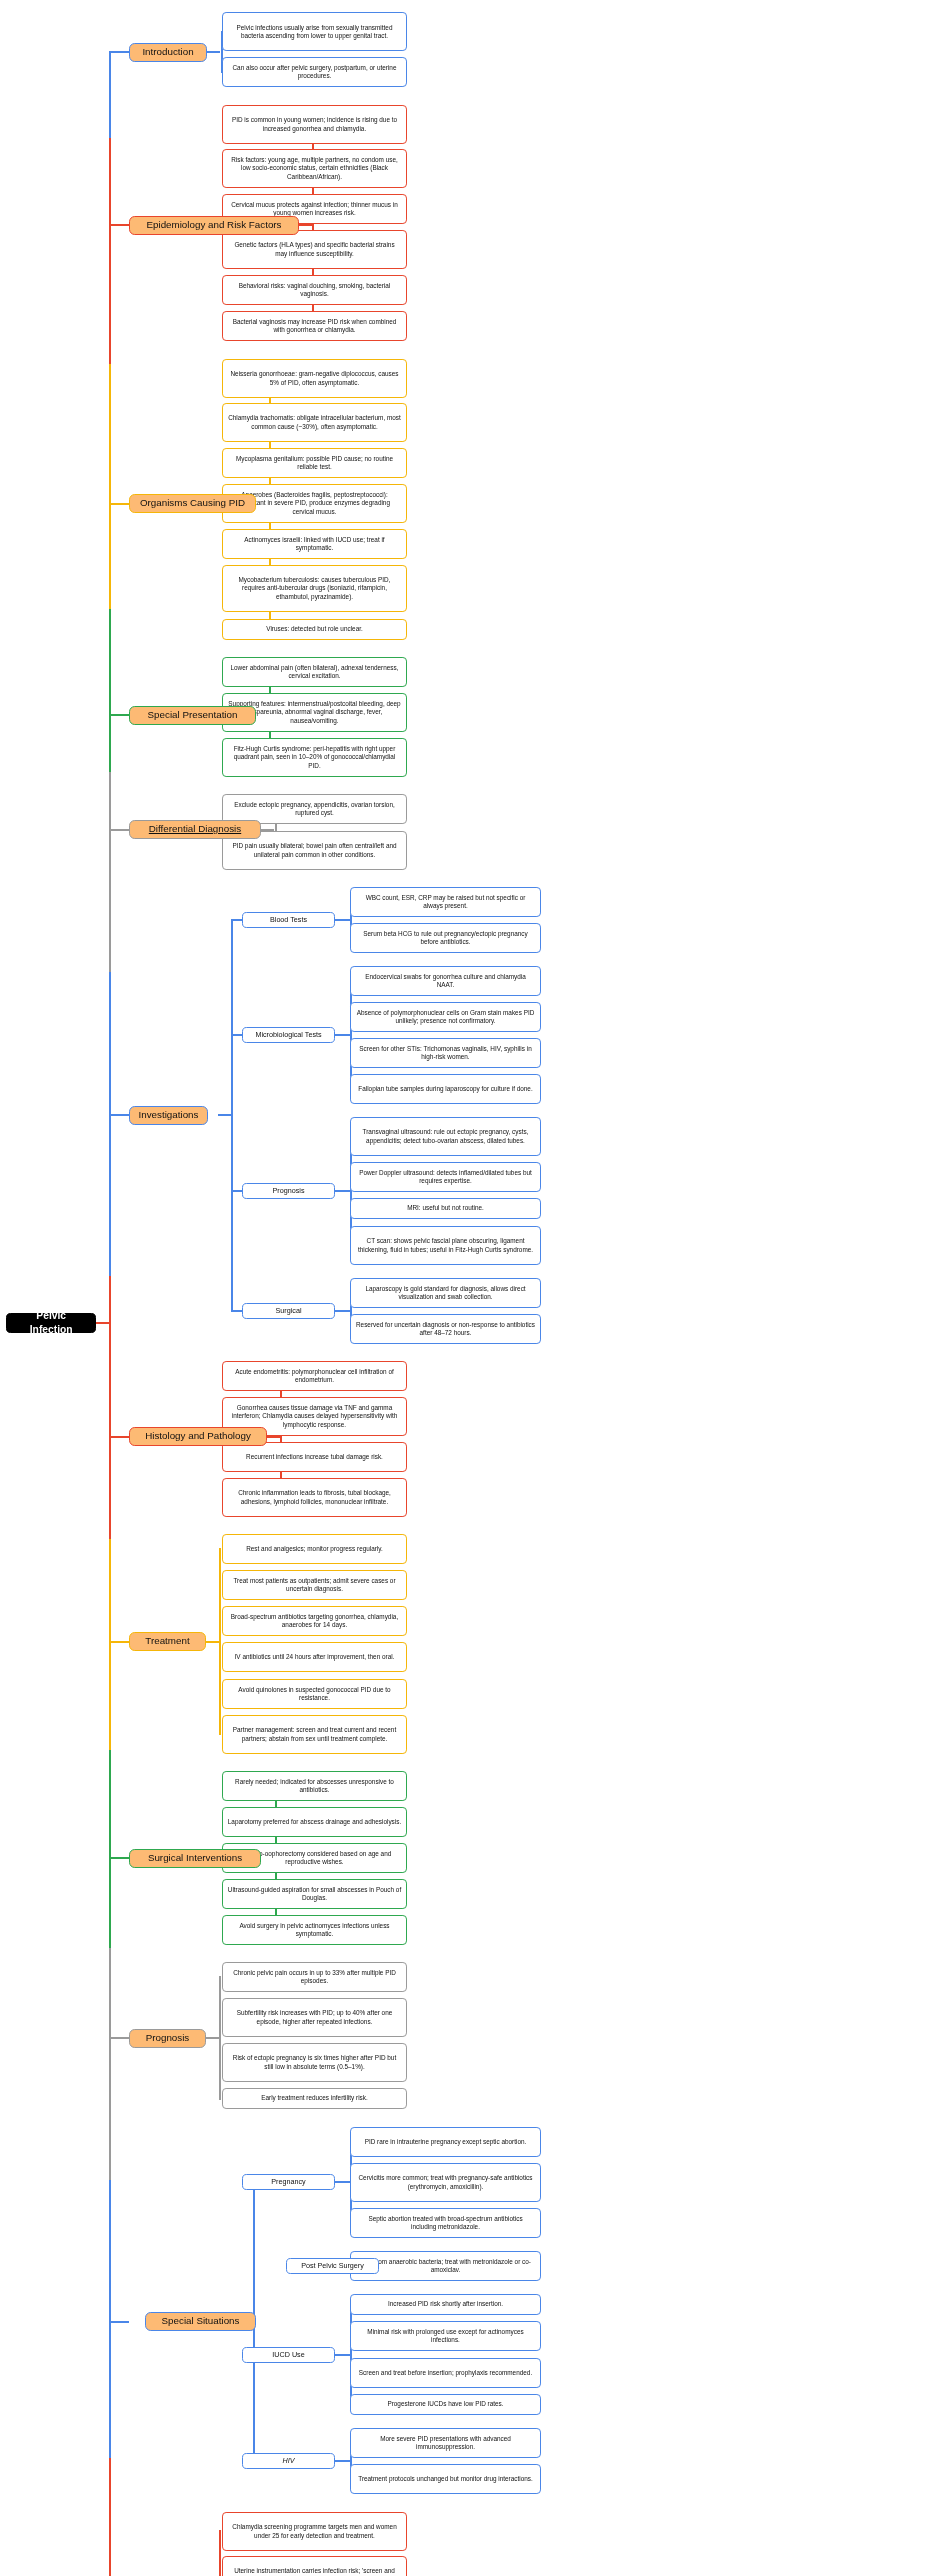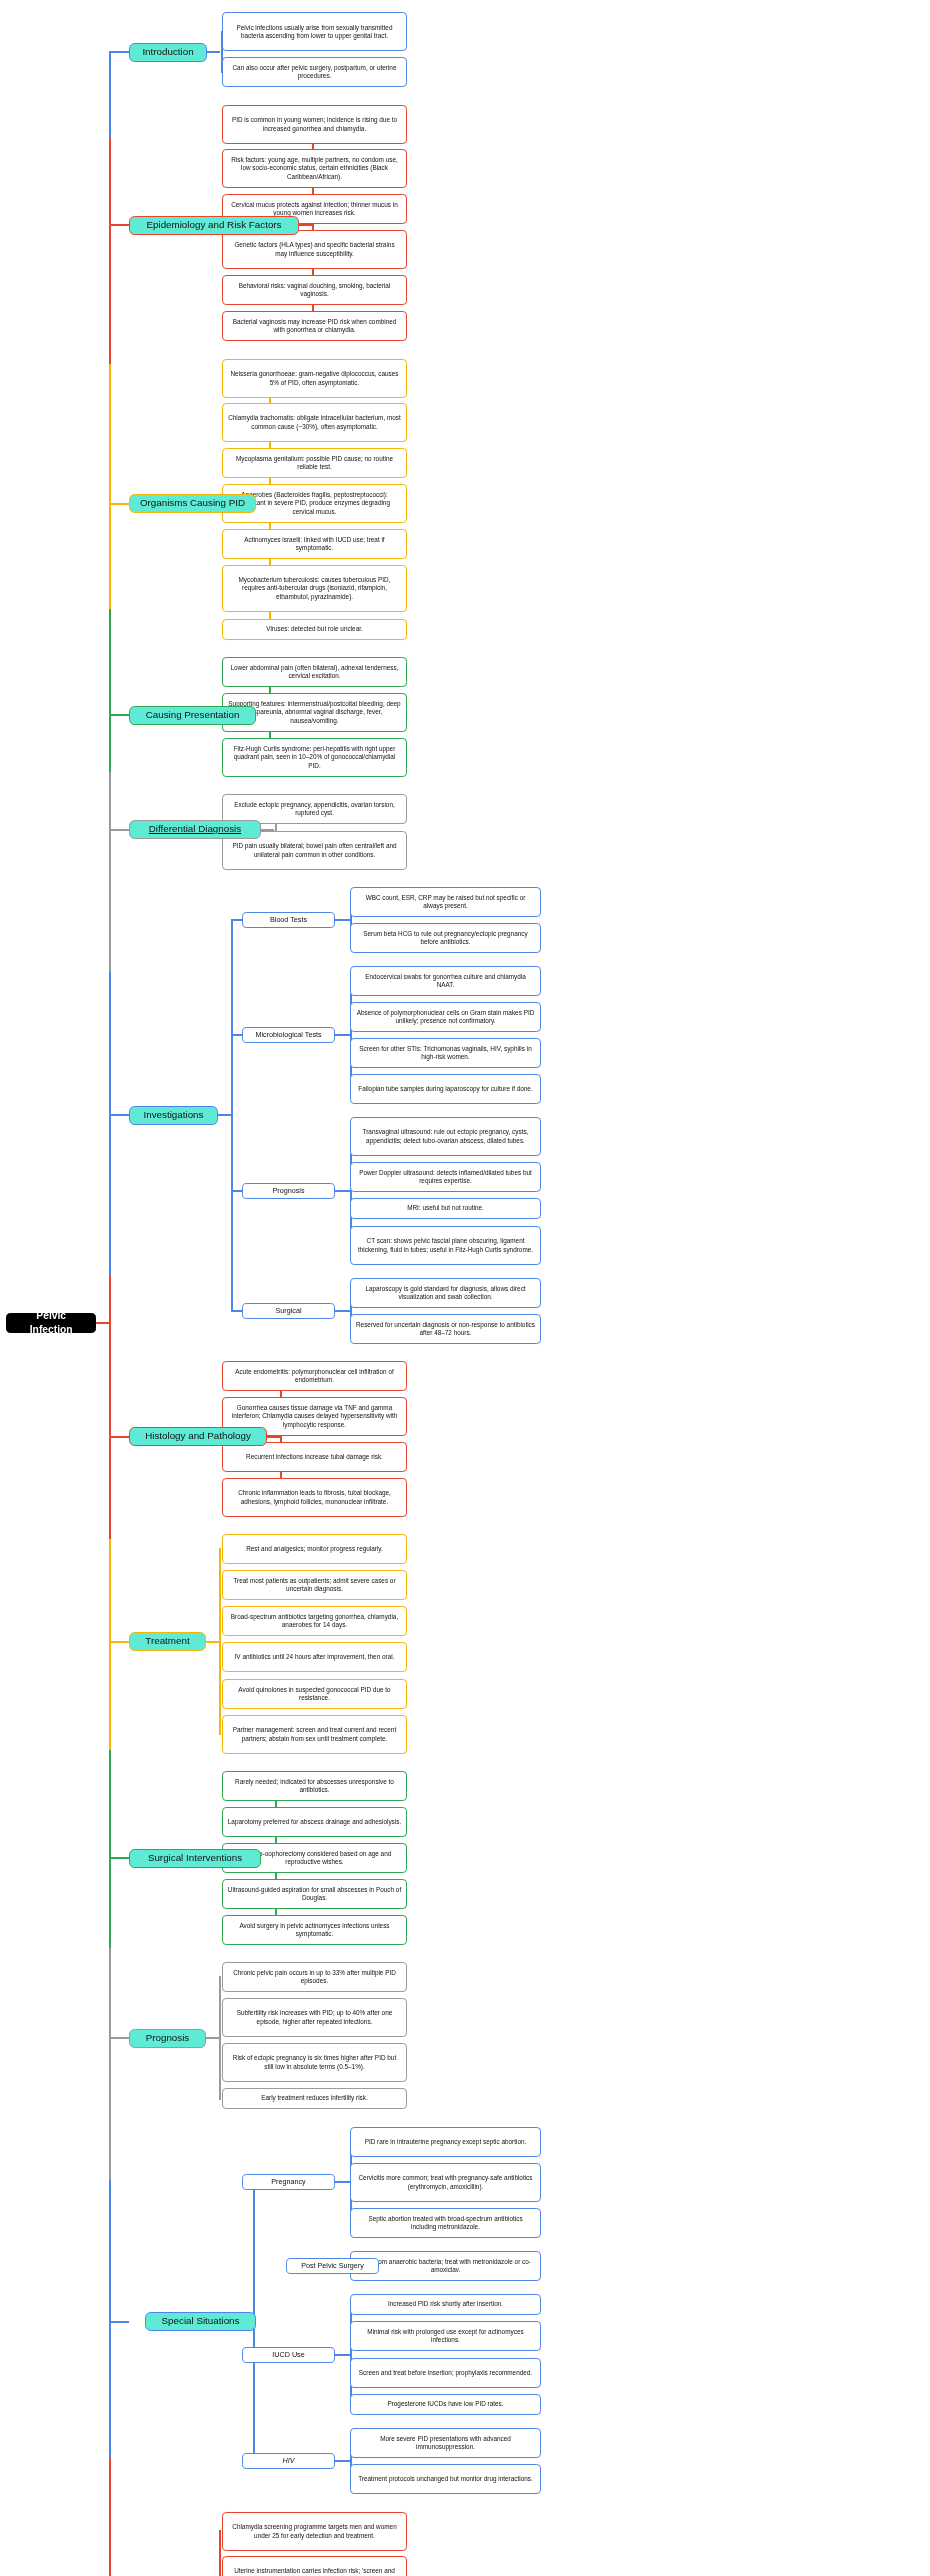--- a/index.html
+++ b/index.html
@@ -45,21 +45,21 @@
     z-index: 6;
   }
 
   
   .branch {
     font-size: 9.8px;
     font-weight: 400;
     border-width: 1.5px;
     border-radius: 5.7px;
     z-index: 5;
-    background: #5eead4;
+    background: #fdba74;
     justify-content: center;
   }
 
   
   .subbranch {
     font-size: 7.2px;
     border-width: 1.5px;
     border-radius: 4.6px;
     z-index: 5;
     background: #ffffff;
@@ -175,21 +175,21 @@
     <div class="node leaf c-green" style="left: 222px; top: 657px; width: 185px; height: 30px;">
       <span>Lower abdominal pain (often bilateral), adnexal tenderness, cervical excitation.</span>
     </div>
     <div class="node leaf c-green" style="left: 222px; top: 693px; width: 185px; height: 39px;">
       <span>Supporting features: intermenstrual/postcoital bleeding, deep dyspareunia, abnormal vaginal discharge, fever, nausea/vomiting.</span>
     </div>
     <div class="node leaf c-green" style="left: 222px; top: 738px; width: 185px; height: 39px;">
       <span>Fitz-Hugh Curtis syndrome: peri-hepatitis with right upper quadrant pain, seen in 10–20% of gonococcal/chlamydial PID.</span>
     </div>
     <div class="node branch c-green" style="left: 129px; top: 706px; width: 127px; height: 18.5px;">
-      <span>Causing Presentation</span>
+      <span>Special Presentation</span>
     </div>
     <div class="ln v b-green" style="left: 269px; top: 672px; height: 85px;"></div>
     <div class="ln h b-green" style="left: 256px; top: 714px; width: 13.4px;"></div>
     <div class="ln h b-green" style="left: 269px; top: 671px; width: 0px;"></div>
     <div class="ln h b-green" style="left: 269px; top: 712px; width: 0px;"></div>
     <div class="ln h b-green" style="left: 269px; top: 757px; width: 0px;"></div>
     <div class="node leaf c-gray" style="left: 222px; top: 794px; width: 185px; height: 30px;">
       <span>Exclude ectopic pregnancy, appendicitis, ovarian torsion, ruptured cyst.</span>
     </div>
     <div class="node leaf c-gray" style="left: 222px; top: 831px; width: 185px; height: 39px;">
@@ -263,21 +263,21 @@
     <div class="node leaf c-blue" style="left: 350px; top: 1314px; width: 191px; height: 30px;">
       <span>Reserved for uncertain diagnosis or non-response to antibiotics after 48–72 hours.</span>
     </div>
     <div class="node subbranch c-blue" style="left: 242px; top: 1303px; width: 93px; height: 15.5px;">
       <span>Surgical</span>
     </div>
     <div class="ln v thin b-blue" style="left: 350px; top: 1293px; height: 36px;"></div>
     <div class="ln h thin b-blue" style="left: 335px; top: 1310px; width: 15.5px;"></div>
     <div class="ln h thin b-blue" style="left: 350px; top: 1292px; width: 0px;"></div>
     <div class="ln h thin b-blue" style="left: 350px; top: 1328px; width: 0px;"></div>
-    <div class="node branch c-blue" style="left: 129px; top: 1106px; width: 89px; height: 18.5px;">
+    <div class="node branch c-blue" style="left: 129px; top: 1106px; width: 79px; height: 18.5px;">
       <span>Investigations</span>
     </div>
     <div class="ln v b-blue" style="left: 231px; top: 920px; height: 391px;"></div>
     <div class="ln h b-blue" style="left: 218px; top: 1114px; width: 13.4px;"></div>
     <div class="ln h b-blue" style="left: 231px; top: 919px; width: 10.8px;"></div>
     <div class="ln h b-blue" style="left: 231px; top: 1034px; width: 10.8px;"></div>
     <div class="ln h b-blue" style="left: 231px; top: 1190px; width: 10.8px;"></div>
     <div class="ln h b-blue" style="left: 231px; top: 1310px; width: 10.8px;"></div>
     <div class="node leaf c-red" style="left: 222px; top: 1361px; width: 185px; height: 30px;">
       <span>Acute endometritis: polymorphonuclear cell infiltration of endometrium.</span>

